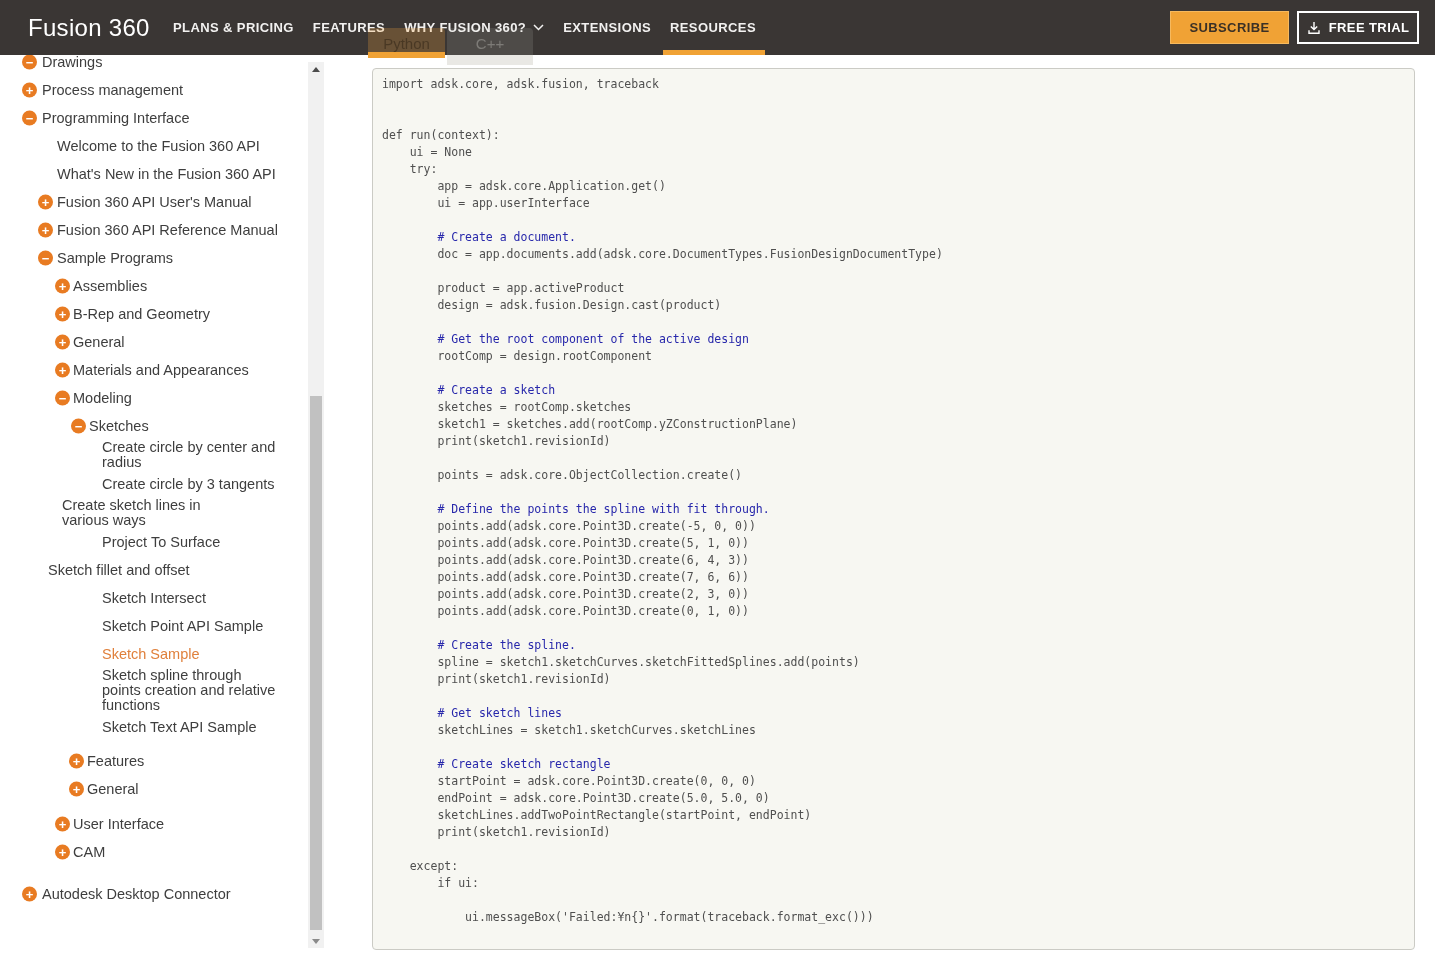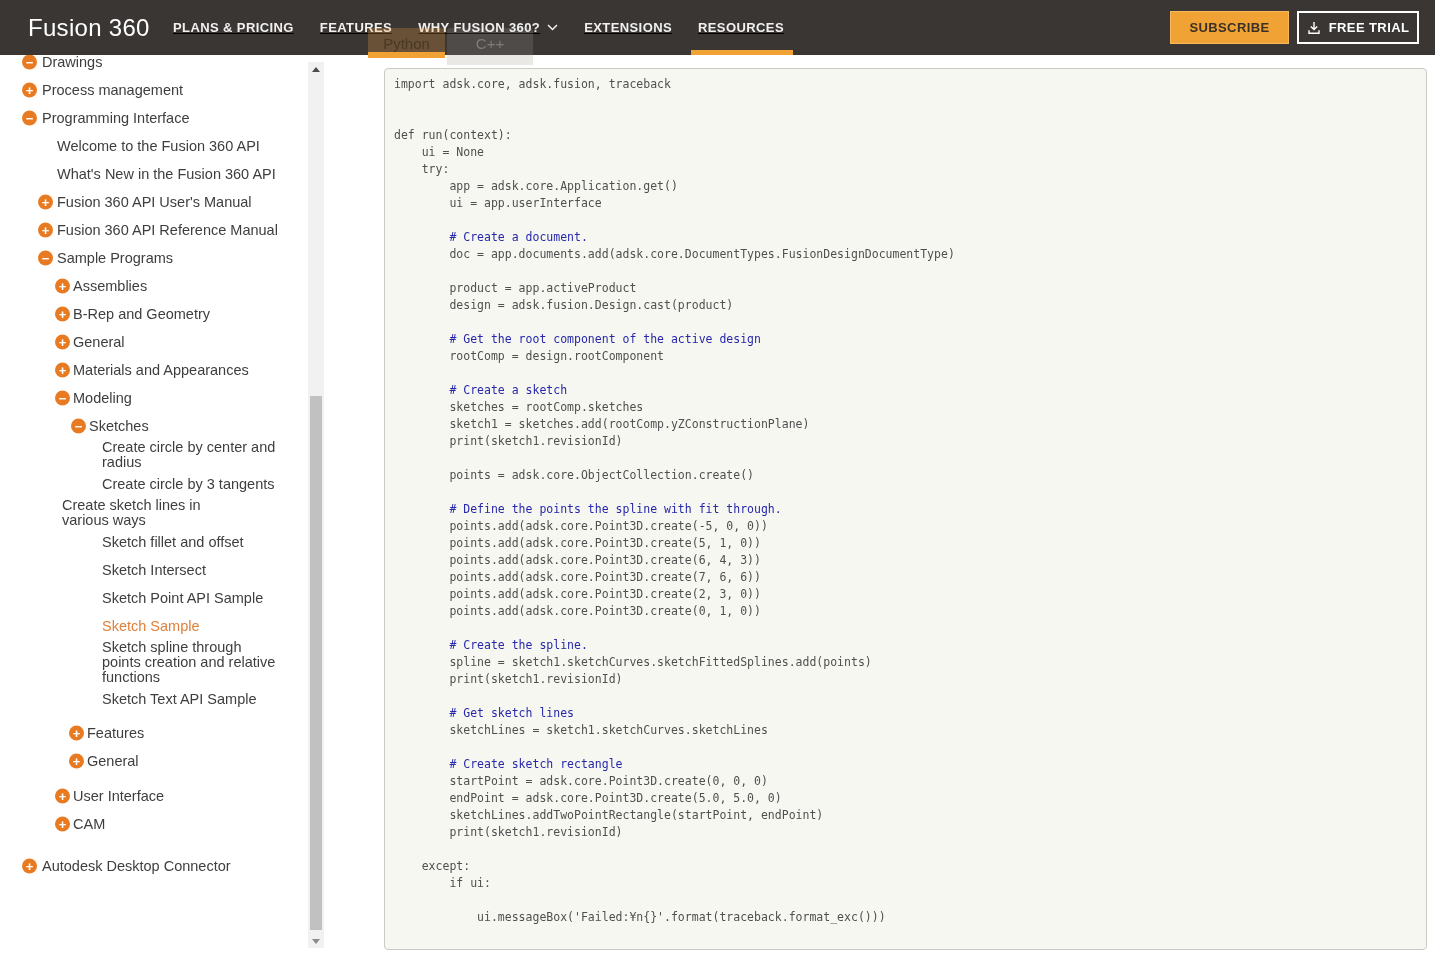--- a/index.html
+++ b/index.html
@@ -4,21 +4,21 @@
 <style>
   * { box-sizing: border-box; margin: 0; padding: 0; }
   html,body { width:1435px; height:958px; overflow:hidden; background:#fff;
               font-family:"Liberation Sans", sans-serif; }
 
   
   .navbar { position:absolute; left:0; top:0; width:1435px; height:55px;
             background:#3a3634; z-index:10; }
   .logo { position:absolute; left:28px; top:0; height:55px; display:flex; align-items:center;
           color:#fff; font-size:24px; font-weight:400; letter-spacing:.3px; }
-  .nav-menu { position:absolute; left:173px; top:0; height:55px; display:flex; column-gap:26px;text-decoration:underline; }
+  .nav-menu { position:absolute; left:173px; top:0; height:55px; display:flex; column-gap:19px; }
   .nav-item { position:relative; height:55px; display:flex; align-items:center; column-gap:7px;
               color:#f2f1f0; font-size:13px; font-weight:700; letter-spacing:.4px; cursor:pointer; }
   .nav-underline { position:absolute; left:-7px; right:-9px; bottom:0; height:5px; background:#f0a235; }
   .btn-subscribe { position:absolute; left:1170px; top:11px; width:119px; height:33px;
                    background:#f0a235; border:1px solid #f6b95e; color:#3a3026;
                    font-size:13px; font-weight:700; letter-spacing:.4px;
                    display:flex; align-items:center; justify-content:center; cursor:pointer; }
   .btn-freetrial { position:absolute; left:1297px; top:11px; width:122px; height:33px;
                    background:transparent; border:2px solid #fff; color:#fff;
                    font-size:13px; font-weight:700; letter-spacing:.4px;
@@ -48,21 +48,21 @@
 
   
   .sb-scroll { position:absolute; left:308px; top:7px; width:16px; height:886px; background:#f1f1f1; }
   .sb-btn { position:absolute; left:0; width:16px; height:14px; display:flex; align-items:center; justify-content:center; cursor:pointer; }
   .sb-btn.up { top:0; } .sb-btn.down { bottom:0; }
   .tri-up { width:0; height:0; border-left:4px solid transparent; border-right:4px solid transparent; border-bottom:5px solid #4c4c4c; }
   .tri-down { width:0; height:0; border-left:4px solid transparent; border-right:4px solid transparent; border-top:5px solid #8a8a8a; }
   .sb-thumb { position:absolute; left:2px; top:334px; width:12px; height:534px; background:#c1c1c1; cursor:pointer; }
 
   
-  .code-box { position:absolute; left:384px; top:68px; width:1043px; height:882px;
+  .code-box { position:absolute; left:372px; top:68px; width:1043px; height:882px;
               background:#f7f7f2; border:1px solid #cbcbc5; border-radius:4px;
               padding:7px 8px 0 9px; overflow:hidden; }
   .code-line { font-family:"DejaVu Sans Mono", monospace; font-size:11.5px; line-height:17px;
                white-space:pre; color:#4f4f4f; }
   .code-line.comment { color:#2727ab; }
 </style>
 </head>
 <body>
 
 <div class="tab-ghost python">Python</div>
@@ -168,20 +168,23 @@
 radius</span>
       </div>
       <div class="tree-row" style="padding-left: 102px;">
         <span class="lbl">Create circle by 3 tangents</span>
       </div>
       <div class="tree-row" style="padding-left: 62px;">
         <span class="lbl">Create sketch lines in
 various ways</span>
       </div>
       <div class="tree-row" style="padding-left: 102px;">
+        <span class="lbl">Project To Surface</span>
+      </div>
+      <div class="tree-row" style="padding-left: 48px;">
         <span class="lbl">Sketch fillet and offset</span>
       </div>
       <div class="tree-row" style="padding-left: 102px;">
         <span class="lbl">Sketch Intersect</span>
       </div>
       <div class="tree-row" style="padding-left: 102px;">
         <span class="lbl">Sketch Point API Sample</span>
       </div>
       <div class="tree-row" style="padding-left: 102px;">
         <span class="lbl selected">Sketch Sample</span>

